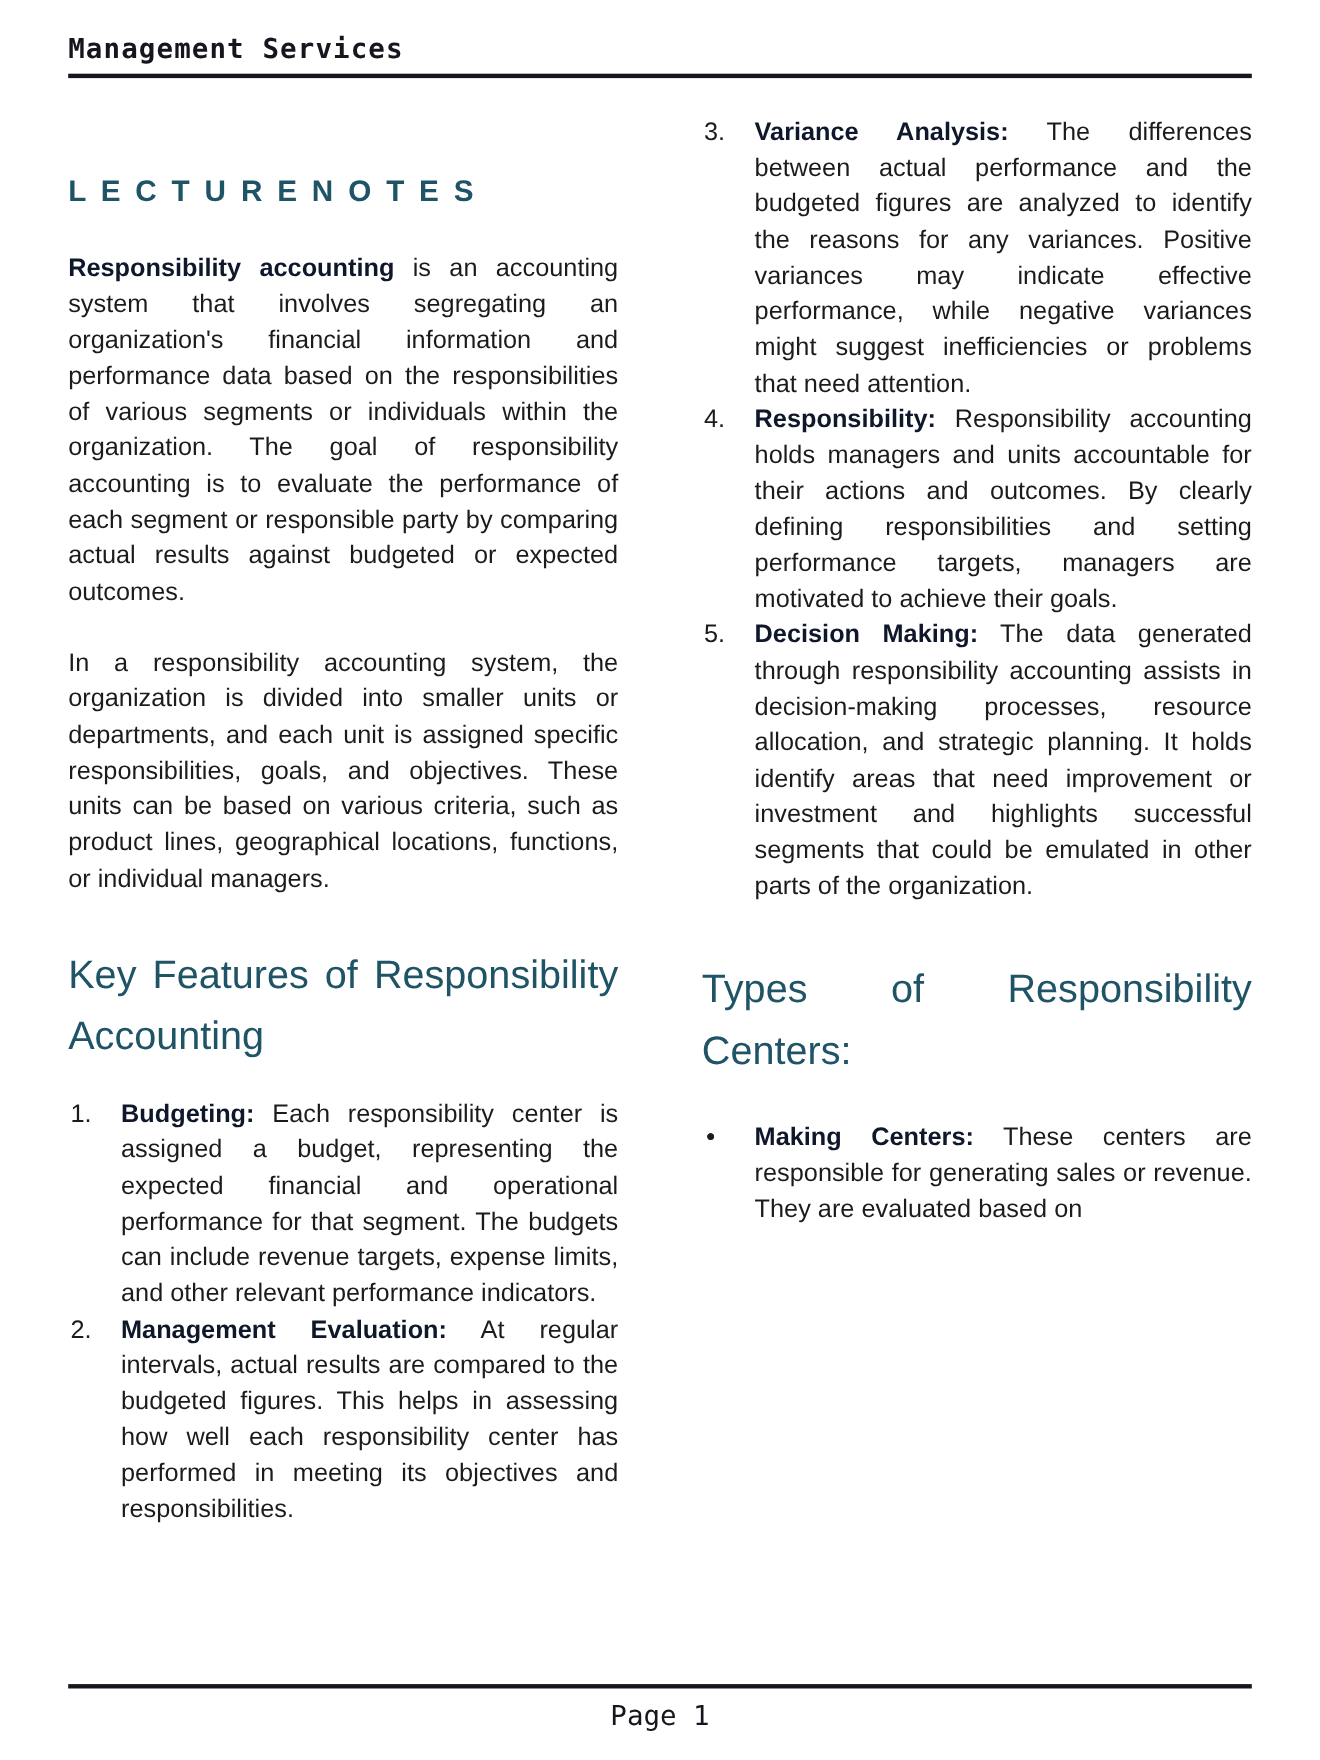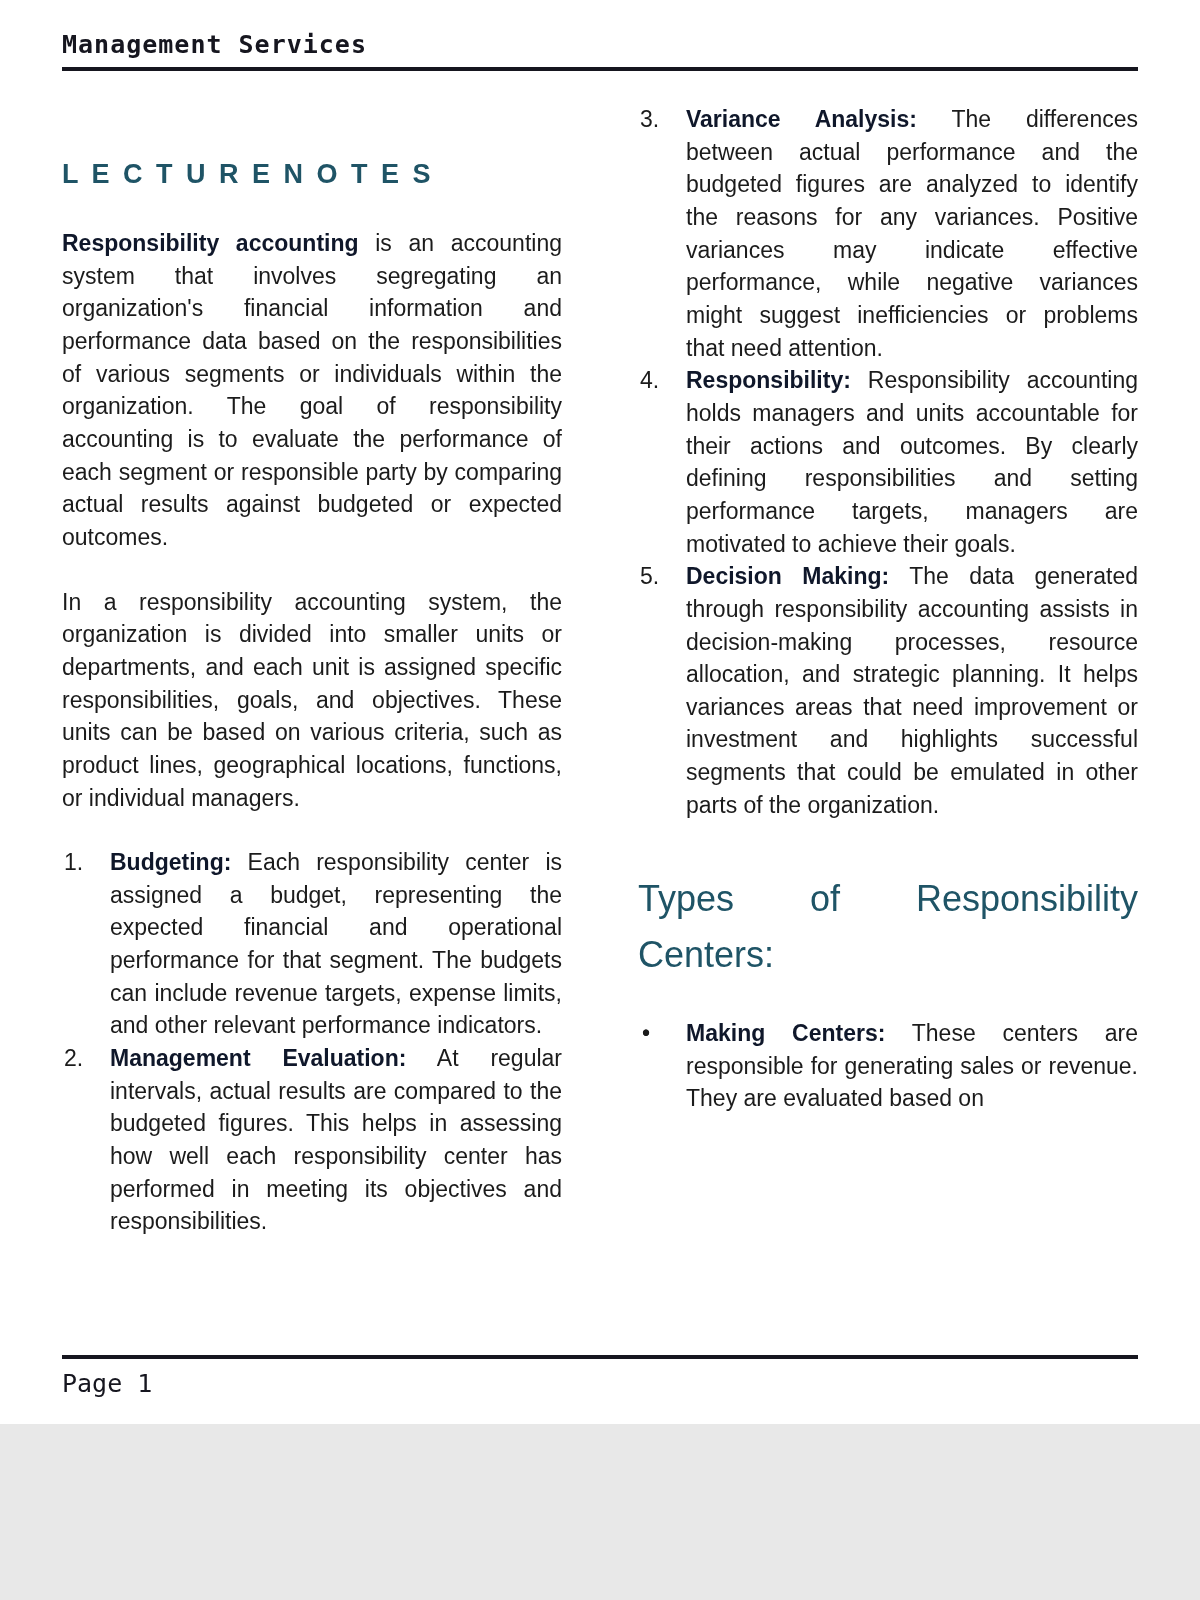--- a/index.html
+++ b/index.html
@@ -1,20 +1,20 @@
 <!DOCTYPE html>
 <html><head>
 <meta charset="utf-8">
 <style>
   * { box-sizing: border-box; }
   html, body { margin: 0; padding: 0; background: #e8e8e8; }
   .page {
     position: relative;
     width: 1200px;
-    height: 1424px;
+    height: 1600px;
     margin: 0 auto;
     background: #ffffff;
     font-family: "Liberation Sans", sans-serif;
     color: var(--text, #1b1b1b);
     overflow: hidden;
   }
   
   .header { padding: 30px 62px 0 62px; }
   .header-title {
     font-family: "DejaVu Sans Mono", "Liberation Mono", monospace;
@@ -82,21 +82,21 @@
   
   .footer {
     position: absolute;
     left: 62px;
     right: 62px;
     bottom: 26px;
   }
   .footer-rule { height: 4px; background: var(--rule, #16161f); }
   .footer-page {
     margin-top: 10px;
-    text-align: left;
+    text-align: center;
     font-family: "DejaVu Sans Mono", "Liberation Mono", monospace;
     font-size: 25px;
     color: var(--rule, #16161f);
   }
 </style>
 </head>
 <body>
 
 <div class="page" style="--accent: #1f5466; --rule: #16161f; --text: #1b1b1b;">
 
@@ -107,20 +107,21 @@
 
   <div class="columns">
 
     <section class="col col-left">
       <h1 class="lecture-title">L E C T U R E   N O T E S</h1>
 
       <p class="body-par"><strong class="lead">Responsibility accounting</strong><span> is an accounting system that involves segregating an organization's financial information and performance data based on the responsibilities of various segments or individuals within the organization. The goal of responsibility accounting is to evaluate the performance of each segment or responsible party by comparing actual results against budgeted or expected outcomes.</span></p>
 
       <p class="body-par">In a responsibility accounting system, the organization is divided into smaller units or departments, and each unit is assigned specific responsibilities, goals, and objectives. These units can be based on various criteria, such as product lines, geographical locations, functions, or individual managers.</p>
 
+      <h2 class="section-heading">Key Features of Responsibility Accounting</h2>
 
       <div class="num-list">
         <div class="num-item">
           <span class="num">1.</span>
           <span class="item-body"><strong class="lead">Budgeting:</strong><span> Each responsibility center is assigned a budget, representing the expected financial and operational performance for that segment. The budgets can include revenue targets, expense limits, and other relevant performance indicators.</span></span>
         </div>
         <div class="num-item">
           <span class="num">2.</span>
           <span class="item-body"><strong class="lead">Management Evaluation:</strong><span> At regular intervals, actual results are compared to the budgeted figures. This helps in assessing how well each responsibility center has performed in meeting its objectives and responsibilities.</span></span>
         </div>
@@ -132,21 +133,21 @@
         <div class="num-item">
           <span class="num">3.</span>
           <span class="item-body"><strong class="lead">Variance Analysis:</strong><span> The differences between actual performance and the budgeted figures are analyzed to identify the reasons for any variances. Positive variances may indicate effective performance, while negative variances might suggest inefficiencies or problems that need attention.</span></span>
         </div>
         <div class="num-item">
           <span class="num">4.</span>
           <span class="item-body"><strong class="lead">Responsibility:</strong><span> Responsibility accounting holds managers and units accountable for their actions and outcomes. By clearly defining responsibilities and setting performance targets, managers are motivated to achieve their goals.</span></span>
         </div>
         <div class="num-item">
           <span class="num">5.</span>
-          <span class="item-body"><strong class="lead">Decision Making:</strong><span> The data generated through responsibility accounting assists in decision-making processes, resource allocation, and strategic planning. It helps variances areas that need improvement or investment and highlights successful segments that could be emulated in other parts of the organization.</span></span>
+          <span class="item-body"><strong class="lead">Decision Making:</strong><span> The data generated through responsibility accounting assists in decision-making processes, resource allocation, and strategic planning. It holds identify areas that need improvement or investment and highlights successful segments that could be emulated in other parts of the organization.</span></span>
         </div>
       </div>
 
       <h2 class="section-heading first-heading-offset">Types of Responsibility Centers:</h2>
 
       <div class="bullet-list">
         <div class="bullet-item">
           <span class="bullet">•</span>
         </div>
         <div class="bullet-item">

